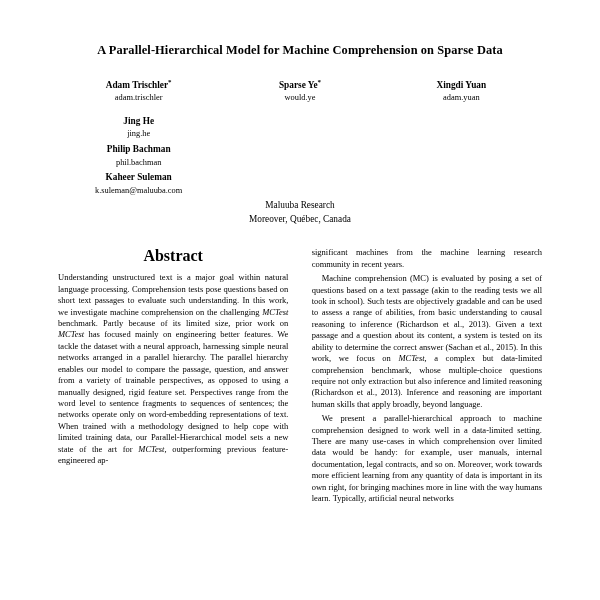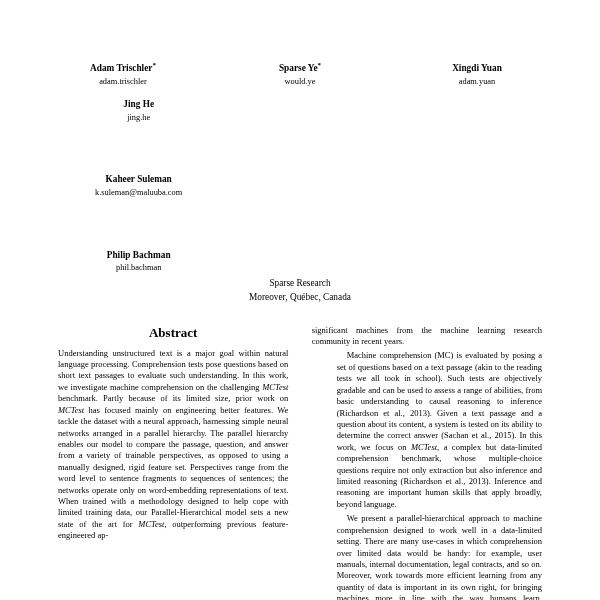--- a/index.html
+++ b/index.html
@@ -29,21 +29,20 @@
     margin: 0 10px 0 10px;
     letter-spacing: 0.1px;
   }
   .authors {
     margin-top: 18px;
   }
   .author-row {
     display: flex;
     justify-content: space-between;
     margin-bottom: 2px;
-    gap: 47px;
   }
   .author-col {
     width: 33.33%;
     text-align: center;
   }
   .author-name {
     font-size: 9.3px;
     font-weight: bold;
     line-height: 1.45;
   }
@@ -68,44 +67,44 @@
   }
   .columns {
     margin-top: 20px;
     display: flex;
     justify-content: space-between;
   }
   .col {
     width: 47.6%;
   }
   .abstract-head {
-    font-size: 13px;
+    font-size: 16px;
     font-weight: bold;
     text-align: center;
     margin-bottom: 7px;
   }
   p.body {
     font-size: 8.5px;
     line-height: 1.345;
     text-align: justify;
     margin: 0 0 3px 0;
     text-indent: 0;
     hyphens: auto;
     -webkit-hyphens: auto;
   }
   p.body.indent {
     text-indent: 10px;
-    margin-left: 25px;
   }
 </style>
 </head>
 <body>
 
 <div class="page">
 
+  <div class="title">A Parallel-Hierarchical Model for Machine Comprehension on Sparse Data</div>
 
   <div class="authors">
     <div class="author-row">
       <div class="author-col">
         <div class="author-name"><span>Adam Trischler</span><span class="sup">*</span></div>
         <div class="author-mail">adam.trischler</div>
       </div>
       <div class="author-col">
         <div class="author-name"><span>Sparse Ye</span><span class="sup">*</span></div>
         <div class="author-mail">would.ye</div>
@@ -114,30 +113,30 @@
         <div class="author-name"><span>Xingdi Yuan</span><span class="sup"></span></div>
         <div class="author-mail">adam.yuan</div>
       </div>
     </div>
     <div class="author-row" style="margin-top:8px;flex-direction:column;">
       <div class="author-col">
         <div class="author-name"><span>Jing He</span><span class="sup"></span></div>
         <div class="author-mail">jing.he</div>
       </div>
       <div class="author-col">
+        <div class="author-name"><span>Philip Bachman</span><span class="sup"></span></div>
+        <div class="author-mail">phil.bachman</div>
+      </div>
+      <div class="author-col">
         <div class="author-name"><span>Kaheer Suleman</span><span class="sup"></span></div>
         <div class="author-mail">k.suleman@maluuba.com</div>
       </div>
-      <div class="author-col">
-        <div class="author-name"><span>Philip Bachman</span><span class="sup"></span></div>
-        <div class="author-mail">phil.bachman</div>
-      </div>
     </div>
     <div class="affil">
-      <span class="affil-line">Sparse Research</span>
+      <span class="affil-line">Maluuba Research</span>
       <span class="affil-line">Moreover, Québec, Canada</span>
     </div>
   </div>
 
   <div class="columns">
     <div class="col">
       <div class="abstract-head">Abstract</div>
       <p class="body">Understanding unstructured text is a major goal within natural language processing. Comprehension tests pose questions based on short text passages to evaluate such understanding. In this work, we investigate machine comprehension on the challenging <i>MCTest</i> benchmark. Partly because of its limited size, prior work on <i>MCTest</i> has focused mainly on engineering better features. We tackle the dataset with a neural approach, harnessing simple neural networks arranged in a parallel hierarchy. The parallel hierarchy enables our model to compare the passage, question, and answer from a variety of trainable perspectives, as opposed to using a manually designed, rigid feature set. Perspectives range from the word level to sentence fragments to sequences of sentences; the networks operate only on word-embedding representations of text. When trained with a methodology designed to help cope with limited training data, our Parallel-Hierarchical model sets a new state of the art for <i>MCTest</i>, outperforming previous feature-engineered ap-</p>
     </div>
     <div class="col">

